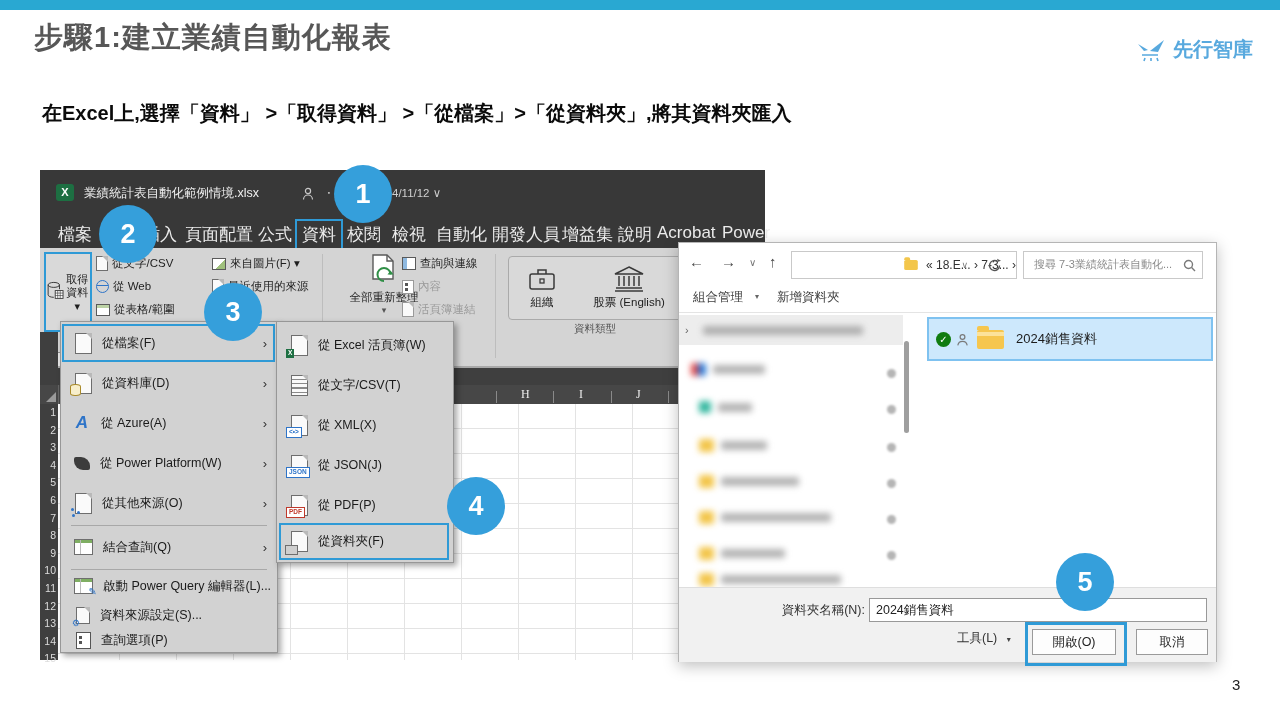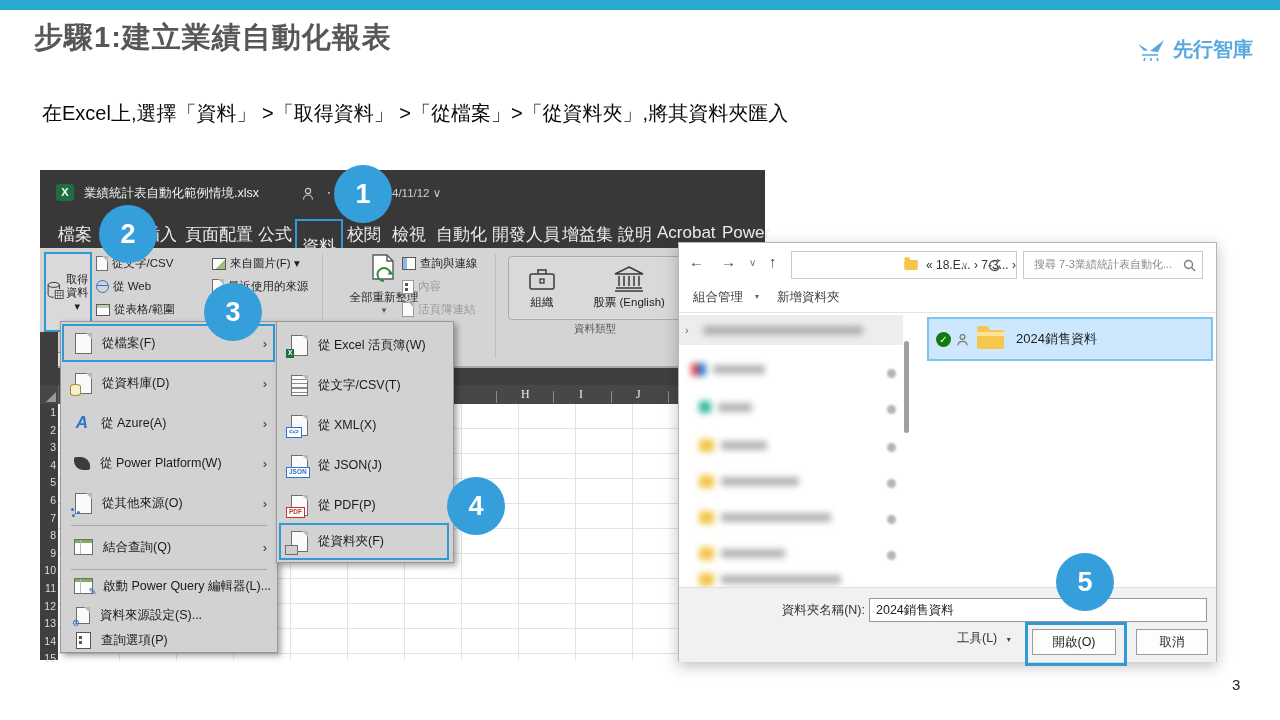--- a/index.html
+++ b/index.html
@@ -4,35 +4,35 @@
 <style>
   html,body{margin:0;padding:0;}
   body{width:1280px;height:720px;position:relative;background:#fff;
        font-family:"Liberation Sans","DejaVu Sans",sans-serif;overflow:hidden;}
   .abs{position:absolute;}
 
   
   .topbar{left:0;top:0;width:1280px;height:10px;background:#29a8d2;}
   .slide-title{left:34px;top:18px;font-size:29px;font-weight:700;color:#575757;letter-spacing:1px;}
   .logo{left:1136px;top:36px;display:flex;align-items:center;gap:7px;color:#58a9de;font-weight:700;font-size:20px;}
-  .instr{left:42px;top:100px;font-size:20px;color:#0b0b0b;font-weight:400;}
+  .instr{left:42px;top:100px;font-size:20px;color:#0b0b0b;font-weight:700;}
   .pageno{left:1232px;top:676px;font-size:15px;color:#222;}
 
   
   .xl{left:40px;top:170px;width:725px;height:490px;background:#d4d4d4;z-index:1;}
   .xl-titlebar{left:0;top:0;width:725px;height:45px;background:#383838;display:flex;align-items:center;}
   .xl-appicon{position:absolute;left:16px;top:14px;width:18px;height:17px;background:#1d6f42;border-radius:3px;
               color:#fff;font-size:11px;font-weight:700;text-align:center;line-height:17px;}
   .xl-fname{position:absolute;left:44px;top:15px;color:#f0f0f0;font-size:12.5px;}
   .xl-person{position:absolute;left:262px;top:17px;}
   .xl-mod{position:absolute;left:283px;top:16px;color:#cfcfcf;font-size:11.5px;}
   .xl-date{position:absolute;left:352px;top:16px;color:#cfcfcf;font-size:11.5px;}
   .xl-menubar{left:0;top:45px;width:725px;height:33px;background:#383838;}
   .xl-menubar span{position:absolute;top:8px;font-size:17px;color:#ececec;}
-  .mtab-active{border:2px solid #2f9ad6;padding:14px 5px;margin:-4px -7px;}
+  .mtab-active{border:2px solid #2f9ad6;padding:2px 5px;margin:-4px -7px;}
 
   
   .xl-ribbon{left:0;top:78px;width:725px;height:120px;background:#d4d4d4;}
   .getdata{position:absolute;left:4px;top:4px;width:44px;height:76px;border:2.5px solid #2f9ad6;
            background:#d9d9d9;display:flex;align-items:center;}
   .getdata-label{font-size:11px;color:#1e1e1e;width:36px;text-align:center;line-height:1.2;margin-top:2px;}
   .rb-col{position:absolute;display:flex;flex-direction:column;gap:8px;}
   .rb-item{display:flex;align-items:center;gap:4px;font-size:11.5px;color:#1e1e1e;white-space:nowrap;}
   .rb-item.dim{color:#9a9a9a;}
   .rb-sep{position:absolute;width:1px;background:#bdbdbd;}

